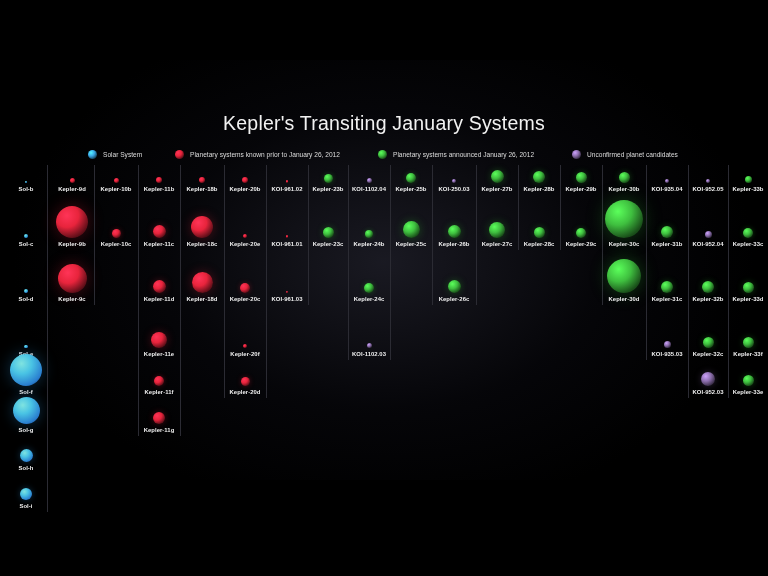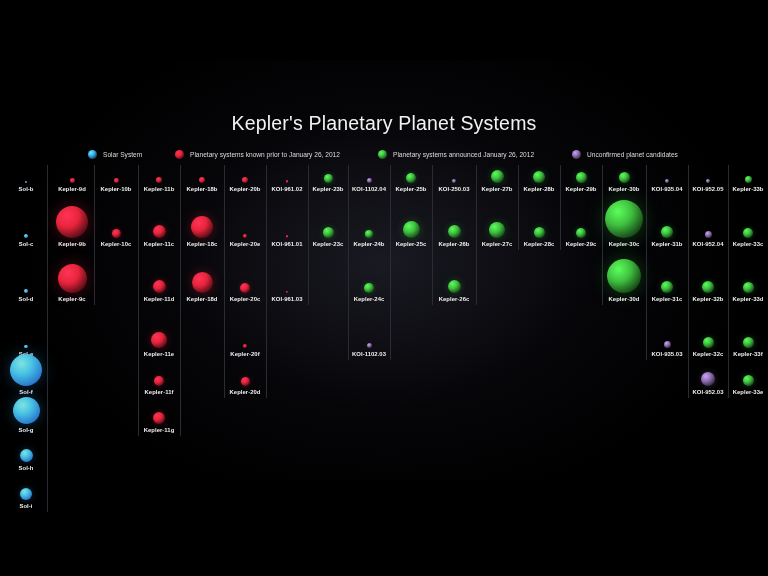--- a/index.html
+++ b/index.html
@@ -33,21 +33,21 @@
   .lbl{position:absolute;left:0;width:100%;text-align:center;
        font-size:5.9px;color:#f0f0f0;white-space:nowrap;font-weight:bold;
        letter-spacing:.05px;}
 </style>
 </head>
 <body>
 
 <div id="stage">
   <div id="glow"></div>
 
-  <div id="title">Kepler's Planetary Planet Systems</div>
+  <div id="title">Kepler's Transiting January Systems</div>
 
   <div id="legend">
       <div class="leg" style="left: 88px;"><span class="dot" style="background: radial-gradient(circle at 34% 30%, rgb(84, 245, 255) 0%, rgb(58, 169, 232) 38%, rgb(24, 71, 97) 74%, rgb(10, 30, 42) 100%);"></span><span class="txt">Solar System</span></div>
       <div class="leg" style="left: 175px;"><span class="dot" style="background: radial-gradient(circle at 34% 30%, rgb(255, 52, 87) 0%, rgb(232, 36, 60) 38%, rgb(97, 15, 25) 74%, rgb(42, 6, 11) 100%);"></span><span class="txt">Planetary systems known prior to January 26, 2012</span></div>
       <div class="leg" style="left: 378px;"><span class="dot" style="background: radial-gradient(circle at 34% 30%, rgb(91, 255, 91) 0%, rgb(63, 191, 63) 38%, rgb(26, 80, 26) 74%, rgb(11, 34, 11) 100%);"></span><span class="txt">Planetary systems announced January 26, 2012</span></div>
       <div class="leg" style="left: 572px;"><span class="dot" style="background: radial-gradient(circle at 34% 30%, rgb(204, 161, 252) 0%, rgb(141, 111, 174) 38%, rgb(59, 47, 73) 74%, rgb(25, 20, 31) 100%);"></span><span class="txt">Unconfirmed planet candidates</span></div>
     </div>
 
   <div id="grid">
       <div class="sys" style="left: 5px; width: 42px;">

